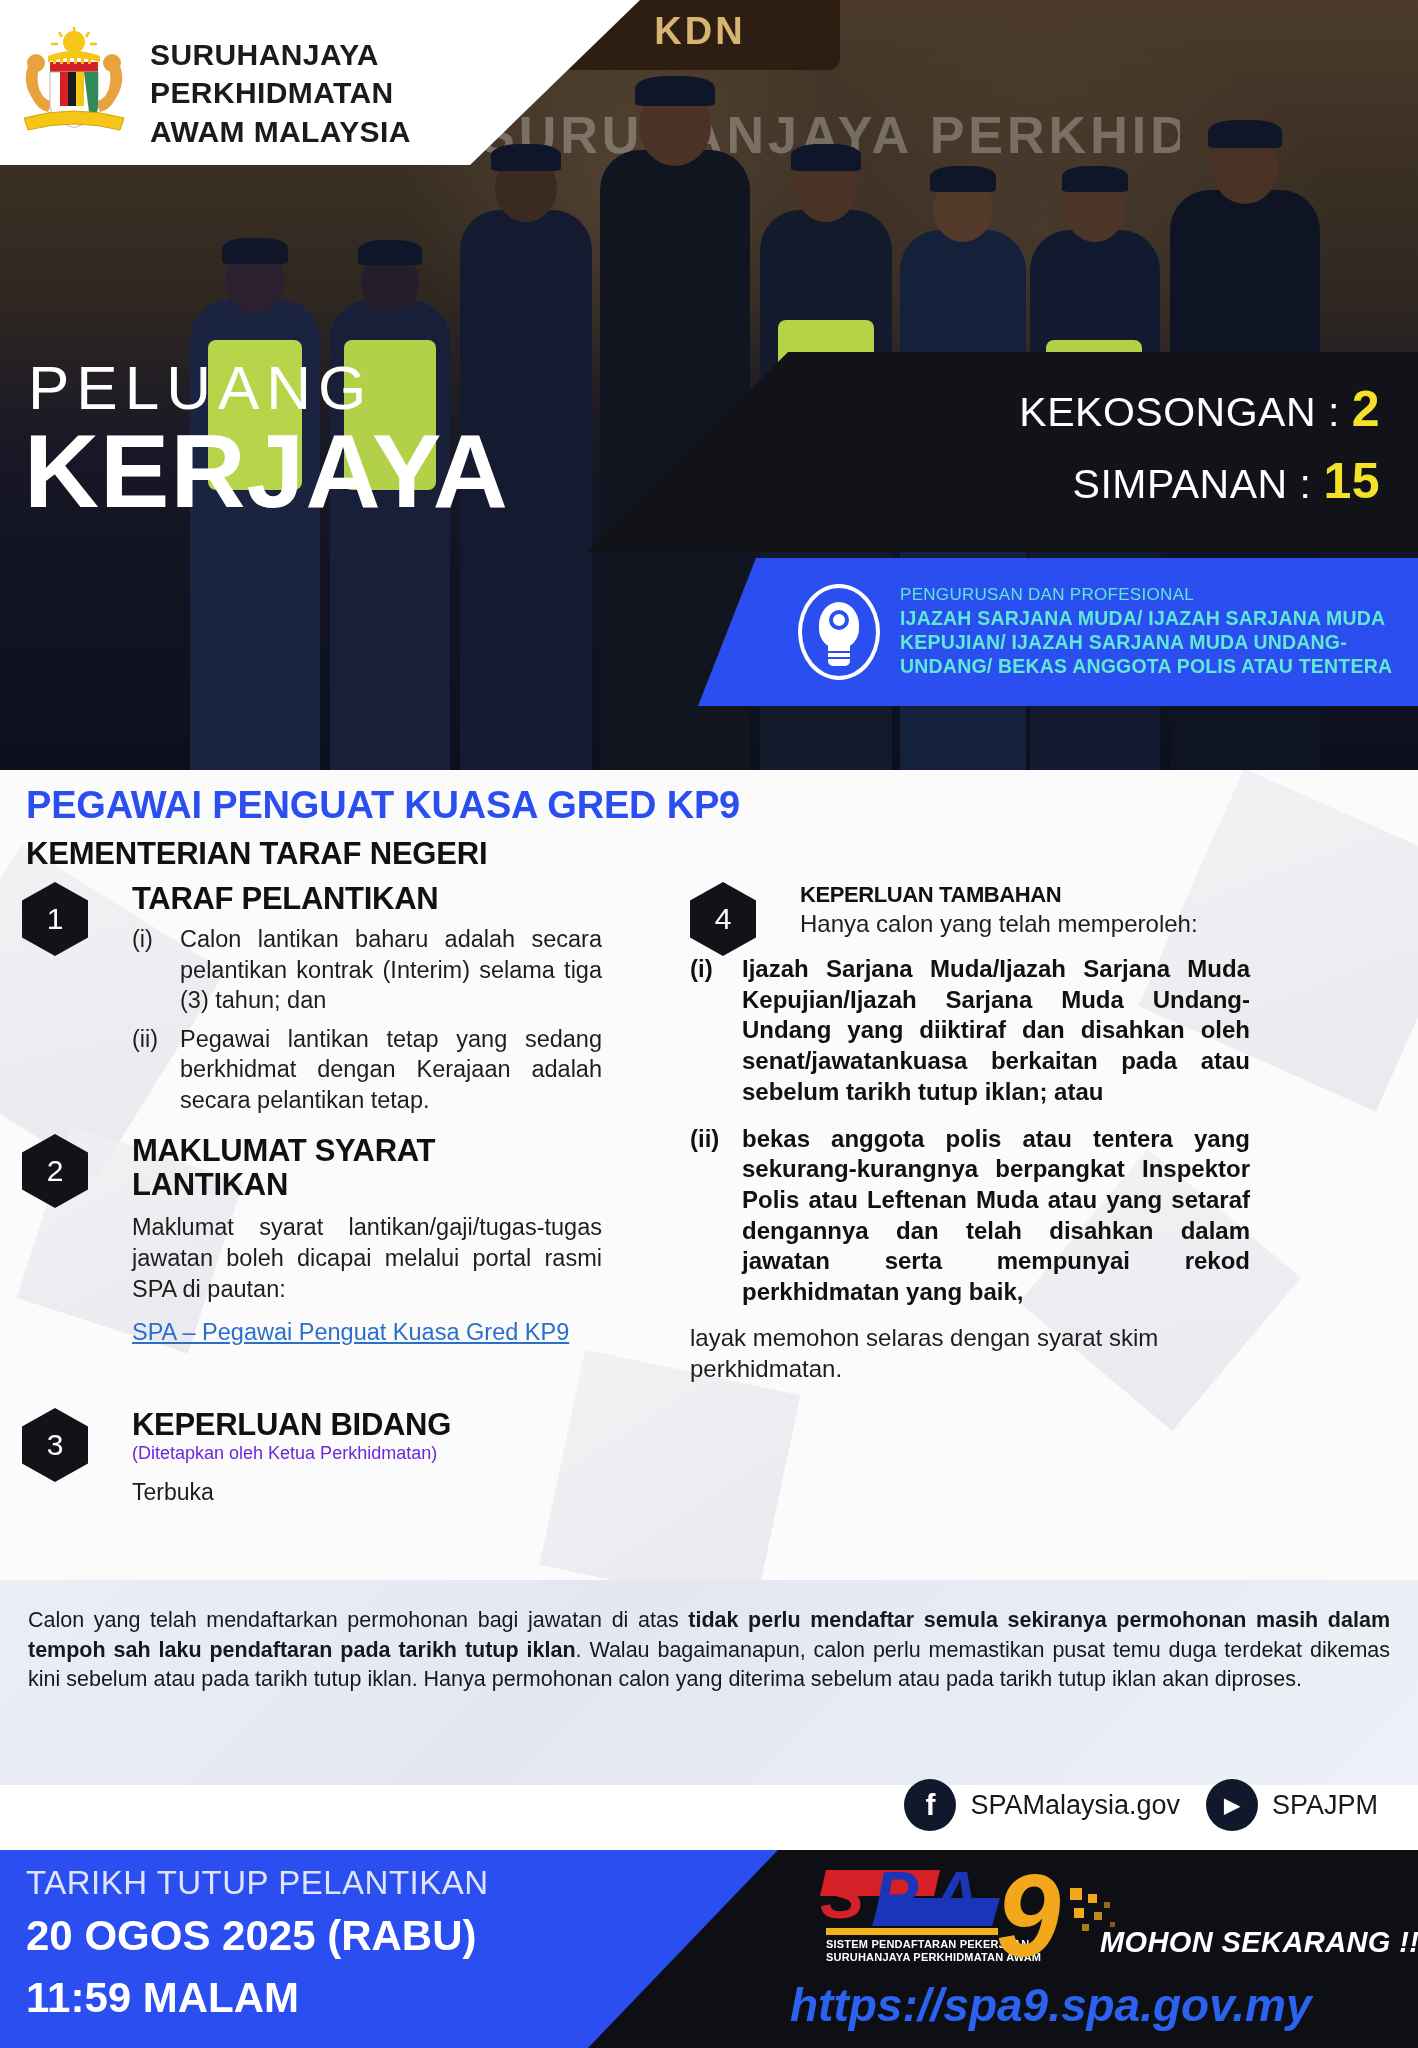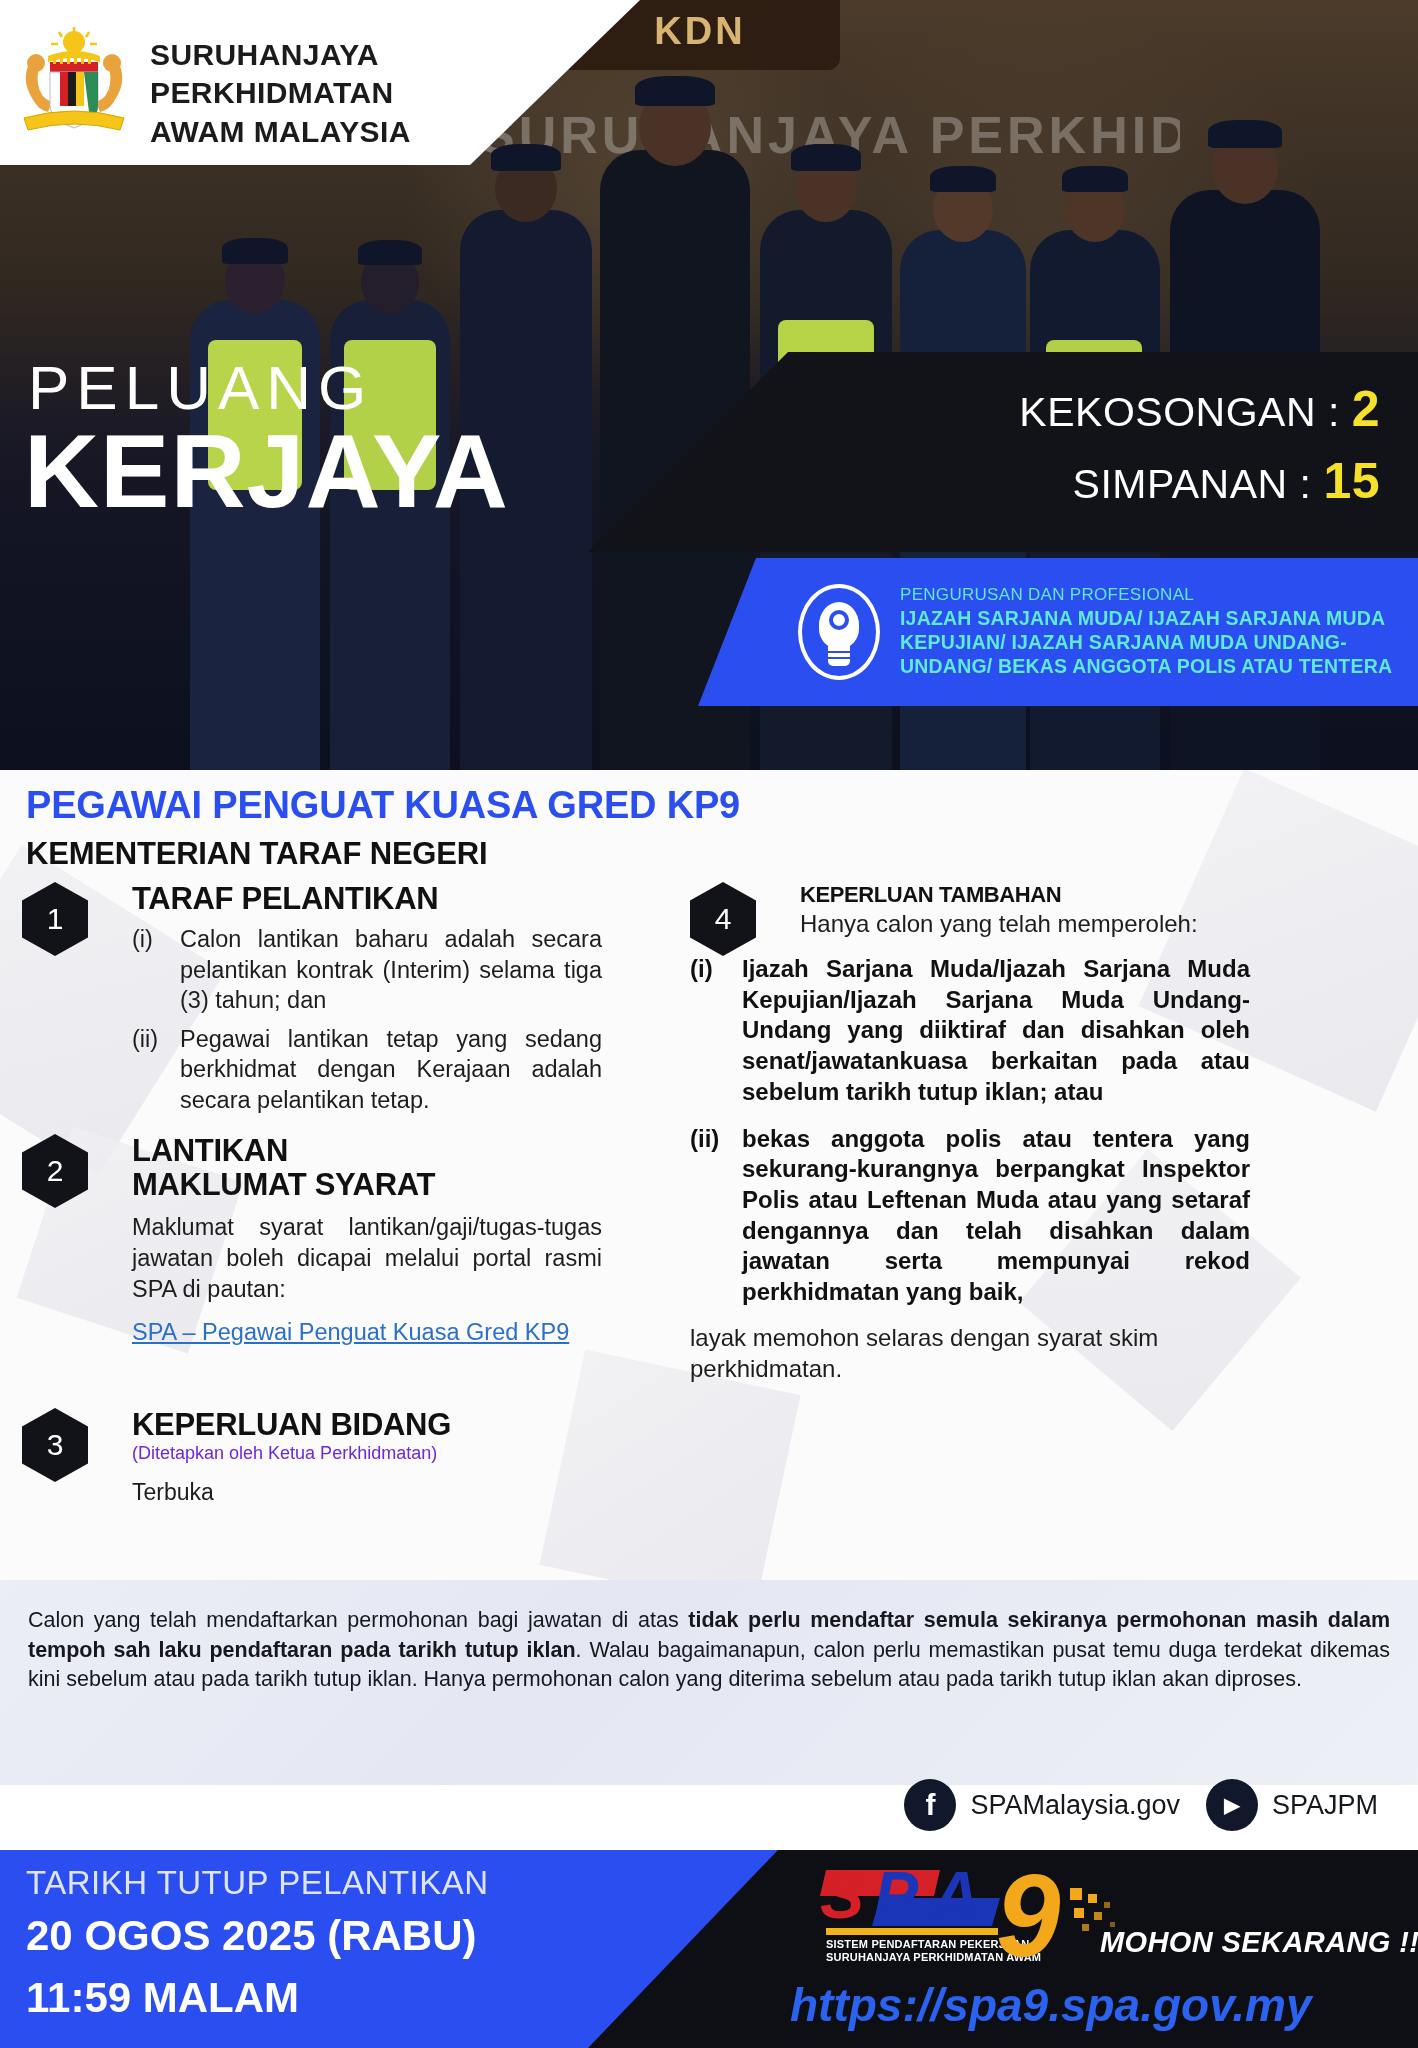--- a/index.html
+++ b/index.html
@@ -444,22 +444,22 @@
           <div class="listrow">
             <span class="mk">(ii)</span>
             <span class="tx">Pegawai lantikan tetap yang sedang berkhidmat dengan Kerajaan adalah secara pelantikan tetap.</span>
           </div>
         </div>
       </div>
 
       <div class="sec" style="min-height:268px;">
         <div class="hexnum">2</div>
         <div class="sec-body">
+          <div class="sec-title">MAKLUMAT SYARAT</div>
           <div class="sec-title">LANTIKAN</div>
-          <div class="sec-title">MAKLUMAT SYARAT</div>
           <div class="para">Maklumat syarat lantikan/gaji/tugas-tugas jawatan boleh dicapai melalui portal rasmi SPA di pautan:</div>
           <a class="link" href="#">SPA – Pegawai Penguat Kuasa Gred KP9</a>
         </div>
       </div>
 
       <div class="sec">
         <div class="hexnum">3</div>
         <div class="sec-body">
           <div class="sec-title">KEPERLUAN BIDANG</div>
           <div class="sec-sub">(Ditetapkan oleh Ketua Perkhidmatan)</div>

